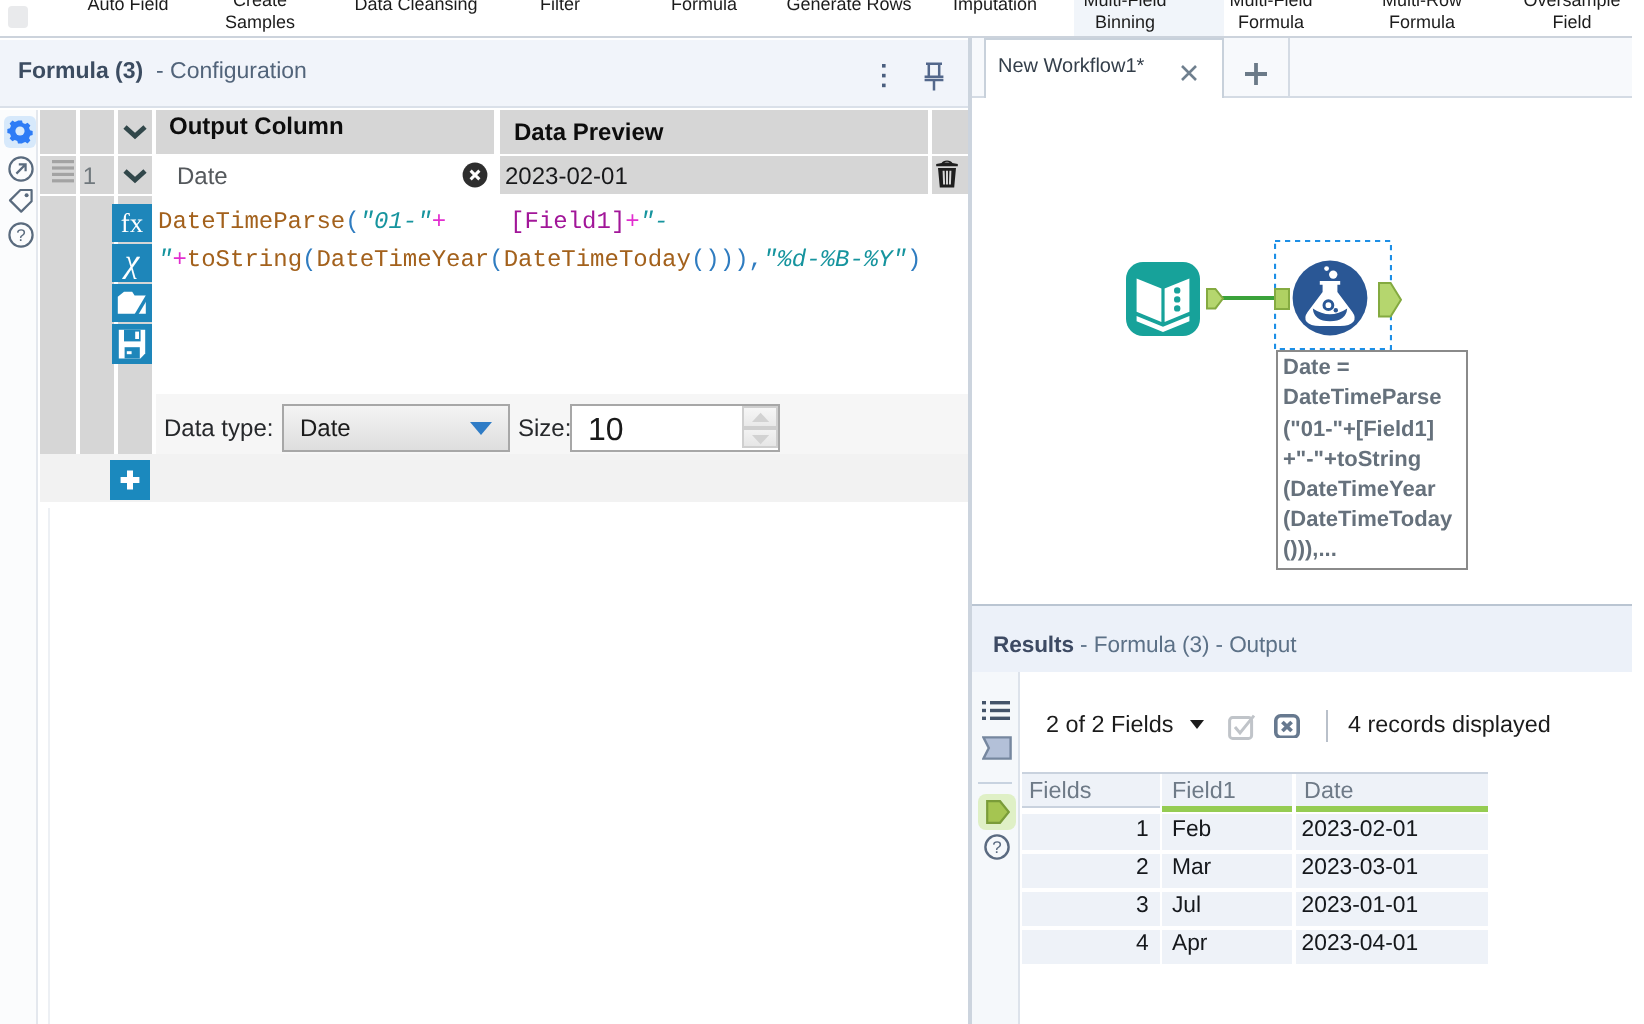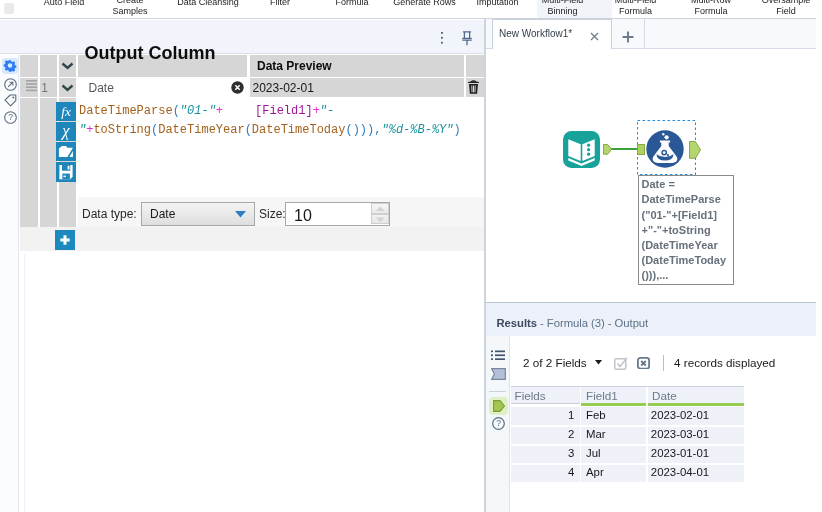--- a/index.html
+++ b/index.html
@@ -25,20 +25,21 @@
   <div class="tl" style="left:302px;top:-3px;width:100px;">Formula</div>
   <div class="tl" style="left:374px;top:-3px;width:101px;">Generate Rows</div>
   <div class="tl" style="left:447px;top:-3px;width:101px;">Imputation</div>
   <div class="tl" style="left:512px;top:-5.5px;width:101px;">Multi-Field<br>Binning</div>
   <div class="tl" style="left:585px;top:-5.5px;width:101px;">Multi-Field<br>Formula</div>
   <div class="tl" style="left:660px;top:-5.5px;width:102px;">Multi-Row<br>Formula</div>
   <div class="tl" style="left:735px;top:-5.5px;width:102px;">Oversample<br>Field</div>
 </div>
 
 <div class="abs" style="left:0;top:19.5px;width:484px;height:34px;background:#f1f4fa;border-bottom:1px solid #dae0e9;">
+  <div class="abs" style="left:9px;top:10.5px;font-size:11.5px;color:#52647a;"><b style="color:#3c4c61;">Formula (3)</b> &nbsp;- Configuration</div>
   <div class="abs" style="left:440px;top:31px;"></div>
   <svg class="abs" style="left:439px;top:11.5px;" width="6" height="14">
         <g fill="#4a5e7e">
           <rect x="2" y="1" width="1.8" height="1.8"></rect>
           <rect x="2" y="5.9" width="1.8" height="1.8"></rect>
           <rect x="2" y="10.8" width="1.8" height="1.8"></rect>
         </g>
       </svg>
   <svg class="abs" style="left:461.5px;top:11.5px;" width="10" height="15" viewBox="0 0 10 15">
         <g stroke="#53678b" fill="none" stroke-width="1.25">
@@ -69,21 +70,21 @@
     </svg>
 
 <div id="cfgtable">
 
 <div class="gcell" style="left:20px;top:54.5px;width:18px;height:22px;"></div>
 <div class="gcell" style="left:40px;top:54.5px;width:16.5px;height:22px;"></div>
 <div class="gcell" style="left:58.5px;top:54.5px;width:17px;height:22px;"></div>
 <div class="gcell" style="left:77.5px;top:54.5px;width:169px;height:22px;"></div>
 <div class="gcell" style="left:249.5px;top:54.5px;width:214px;height:22px;"></div>
 <div class="gcell" style="left:466px;top:54.5px;width:18px;height:22px;"></div>
-<div class="abs" style="left:84.5px;top:43px;font-size:18px;font-weight:bold;color:#0d0d0d;">Output Column</div>
+<div class="abs" style="left:84.5px;top:56px;font-size:12px;font-weight:bold;color:#0d0d0d;">Output Column</div>
 <div class="abs" style="left:257px;top:58.5px;font-size:12px;font-weight:bold;color:#0d0d0d;">Data Preview</div>
 <svg class="abs" style="left:60.5px;top:62px;" width="13" height="8">
         <path d="M1.5 1.5L6.5 6L11.5 1.5" fill="none" stroke="#31474a" stroke-width="2.4"></path>
       </svg>
 
 <div class="gcell" style="left:20px;top:77.5px;width:18px;height:19px;"></div>
 <div class="gcell" style="left:40px;top:77.5px;width:16.5px;height:19px;"></div>
 <div class="gcell" style="left:58.5px;top:77.5px;width:17px;height:19px;"></div>
 <div class="abs" style="left:77.5px;top:77.5px;width:169px;height:19px;background:#fff;"></div>
 <div class="gcell" style="left:249.5px;top:77.5px;width:214px;height:19px;"></div>
@@ -111,21 +112,21 @@
           <path d="M6.5 0.2 Q8.6 0.2 9.2 1.5 L11.9 2 L11.9 3.1 L1.1 3.1 L1.1 2 L3.8 1.5 Q4.4 0.2 6.5 0.2 Z M5.1 1.3 L7.9 1.3 Q7.3 0.9 6.5 0.9 Q5.7 0.9 5.1 1.3 Z" fill-rule="evenodd"></path>
           <path d="M2 4 L11 4 L10.1 13.7 L2.9 13.7 Z M4.3 5.4 l0.25 6.9 l1 0 l-0.25 -6.9 Z M6 5.4 l0 6.9 l1 0 l0 -6.9 Z M7.7 5.4 l-0.25 6.9 l1 0 l0.25 -6.9 Z" fill-rule="evenodd"></path>
         </g>
       </svg>
 
 <div class="gcell" style="left:20px;top:97.5px;width:18px;height:129px;"></div>
 <div class="gcell" style="left:40px;top:97.5px;width:16.5px;height:129px;"></div>
 <div class="gcell" style="left:58.5px;top:97.5px;width:17px;height:129px;"></div>
 <div class="abs" style="left:77.5px;top:97.5px;width:406.5px;height:99.5px;background:#fff;"></div>
 
-<div class="tile" style="top:101.5px;font-family:'Liberation Serif',serif;font-style:italic;font-size:13.5px;line-height:19px;">fx</div>
+<div class="tile" style="top:101.5px;font-family:'Liberation Serif',serif;font-size:13.5px;line-height:19px;">fx</div>
 <div class="tile" style="top:121.7px;font-family:'Liberation Serif',serif;font-style:italic;font-size:16.5px;line-height:18.5px;">χ</div>
 <div class="tile" style="top:141.9px;">
  <svg width="20" height="20" viewBox="0 0 20 20" style="display:block;">
           <path d="M2.9 14.9 L2.9 6.4 L6 3.9 L10.1 3.9 L11.3 5.7 L16.9 5.7 L16.9 14.9 Z" fill="#fff"></path>
           <path d="M17.6 6.2 L12 15.6" stroke="#1e86ba" stroke-width="1.7"></path>
         </svg>
 </div>
 <div class="tile" style="top:162.1px;">
  <svg width="20" height="20" viewBox="0 0 20 20" style="display:block;">
           <path d="M3.4 2.9 L16.6 2.9 L16.6 14.8 L14.2 17.2 L3.4 17.2 Z" fill="#fff"></path>

